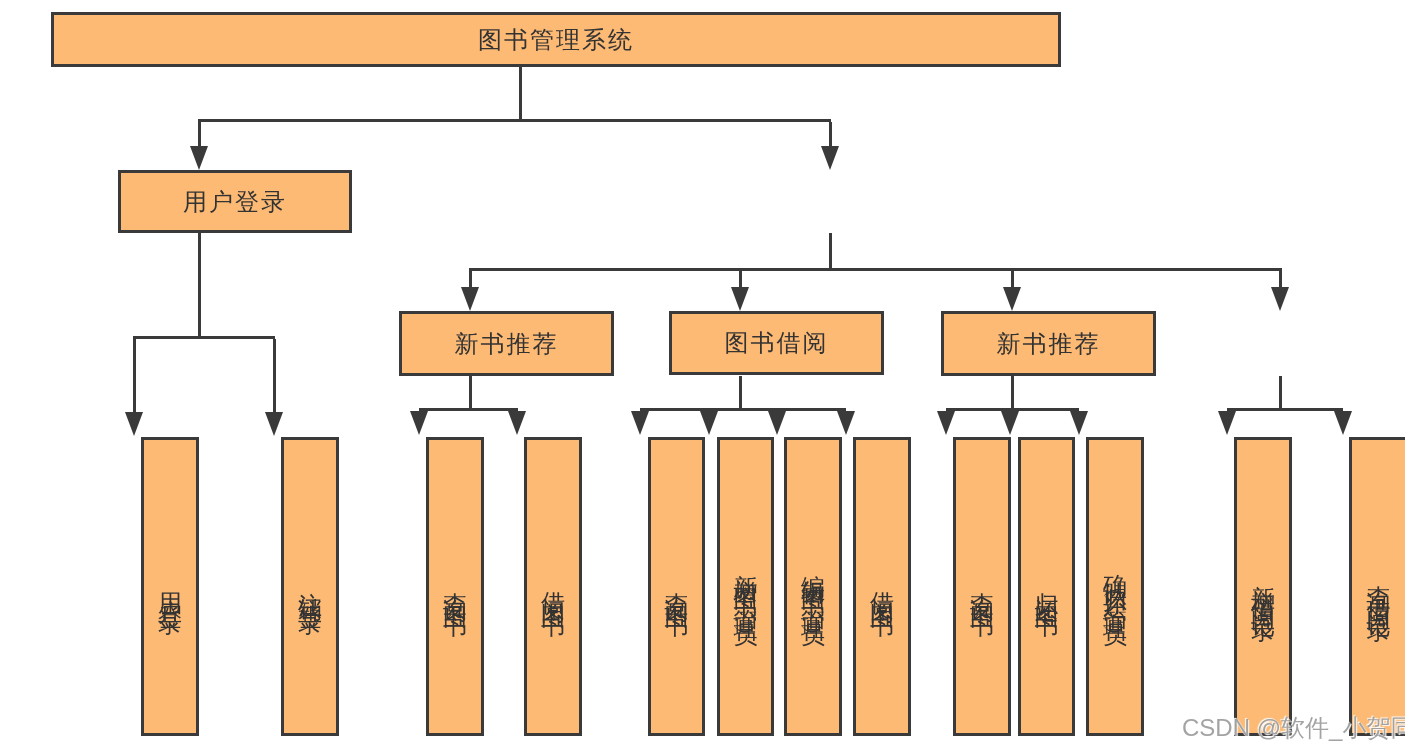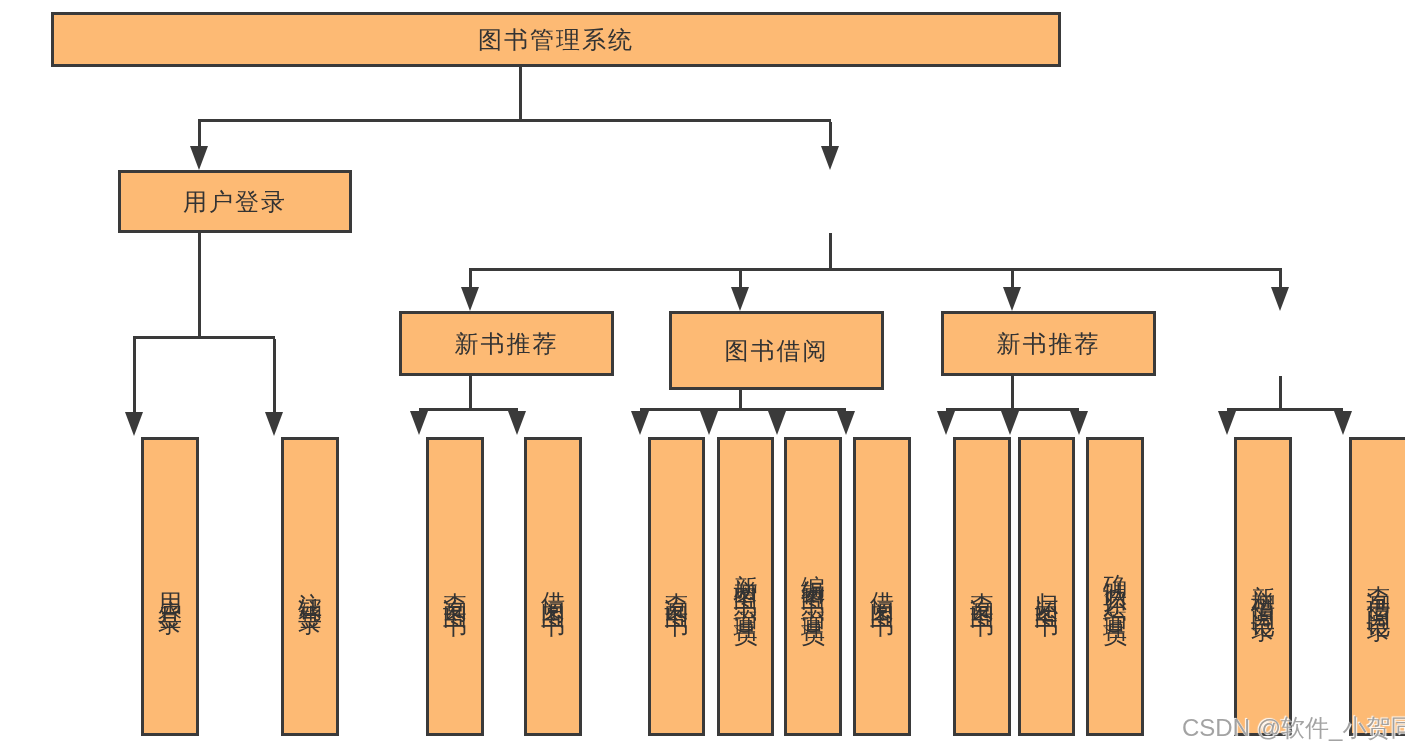--- a/index.html
+++ b/index.html
@@ -90,21 +90,21 @@
   <div class="vline" style="left:739px;top:271px;height:17px"></div>
   <div class="arrow" style="left:731px;top:287px"></div>
   <div class="vline" style="left:1011px;top:271px;height:17px"></div>
   <div class="arrow" style="left:1003px;top:287px"></div>
   <div class="vline" style="left:1279px;top:271px;height:17px"></div>
   <div class="arrow" style="left:1271px;top:287px"></div>
 
   <div class="box h" style="left:363px;top:311px;width:215px;height:65px">
     <span>新书推荐</span>
   </div>
-  <div class="box h" style="left:633px;top:311px;width:215px;height:79px">
+  <div class="box h" style="left:633px;top:311px;width:215px;height:64px">
     <span>图书借阅</span>
   </div>
   <div class="box h" style="left:905px;top:311px;width:215px;height:65px">
     <span>新书推荐</span>
   </div>
 
   <div class="vline" style="left:469px;top:376px;height:33px"></div>
   <div class="hline" style="left:419px;top:408px;width:99px"></div>
   <div class="arrow" style="left:410px;top:411px"></div>
   <div class="arrow" style="left:508px;top:411px"></div>

